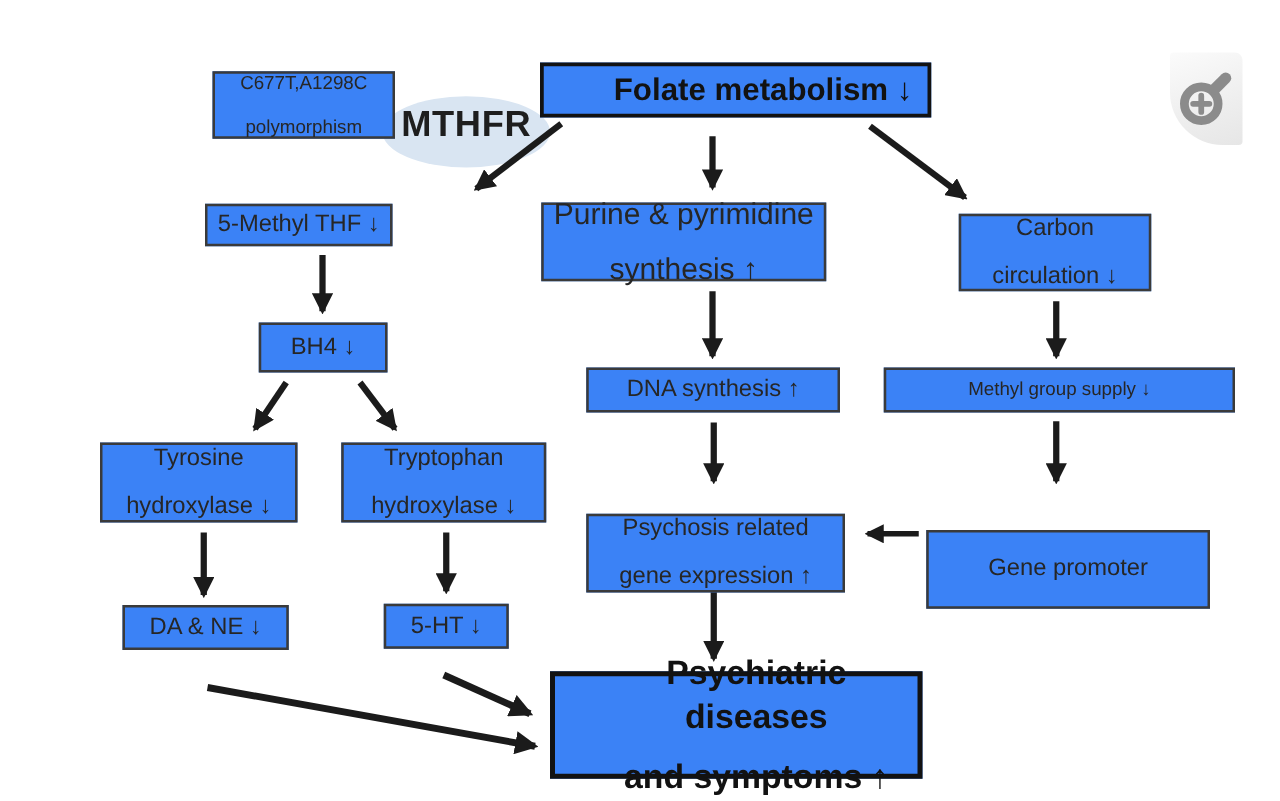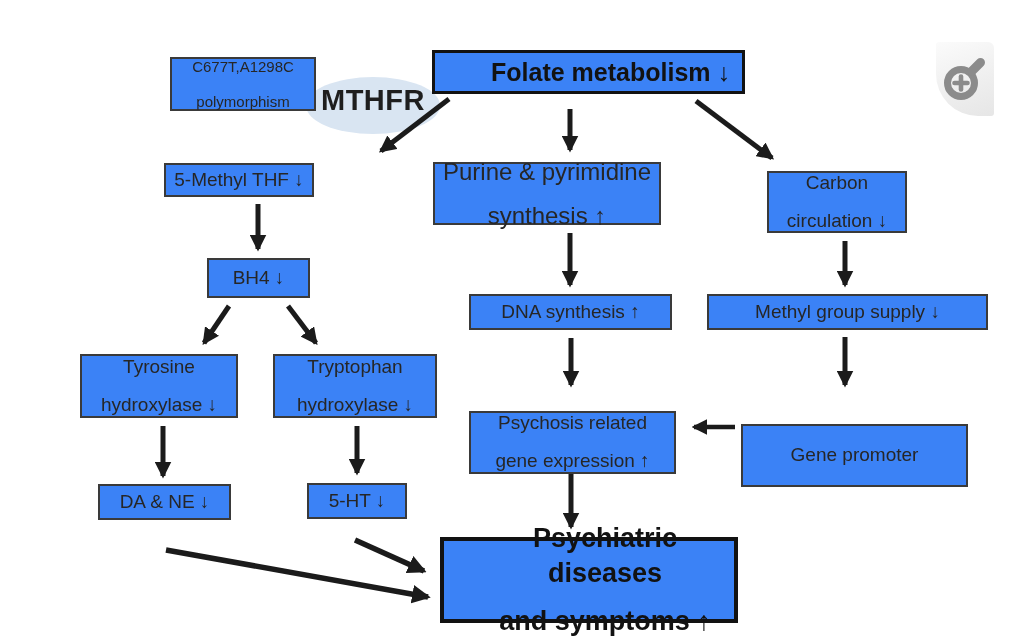--- a/index.html
+++ b/index.html
@@ -74,34 +74,34 @@
 
   <div class="box" style="left:164px;top:163px;width:150px;height:34px;font-size:19px;">
     <div>5-Methyl THF ↓</div>
   </div>
 
   <div class="box" style="left:433px;top:162px;width:228px;height:63px;font-size:24px;">
     <div>Purine &amp; pyrimidine</div>
     <div>synthesis ↑</div>
   </div>
 
-  <div class="box" style="left:767px;top:171px;width:140px;height:62px;font-size:19px;">
+  <div class="box" style="left:767px;top:171px;width:154px;height:62px;font-size:19px;">
     <div>Carbon</div>
     <div>circulation ↓</div>
   </div>
 
   <div class="box" style="left:207px;top:258px;width:103px;height:40px;font-size:19px;">
     <div>BH4 ↓</div>
   </div>
 
   <div class="box" style="left:469px;top:294px;width:203px;height:36px;font-size:19px;">
     <div>DNA synthesis ↑</div>
   </div>
 
-  <div class="box" style="left:707px;top:294px;width:281px;height:36px;font-size:19px;">
+  <div class="box" style="left:707px;top:294px;width:281px;height:36px;font-size:15px;">
     <div>Methyl group supply ↓</div>
   </div>
 
   <div class="box" style="left:80px;top:354px;width:158px;height:64px;font-size:19px;">
     <div>Tyrosine</div>
     <div>hydroxylase ↓</div>
   </div>
 
   <div class="box" style="left:273px;top:354px;width:164px;height:64px;font-size:19px;">
     <div>Tryptophan</div>

